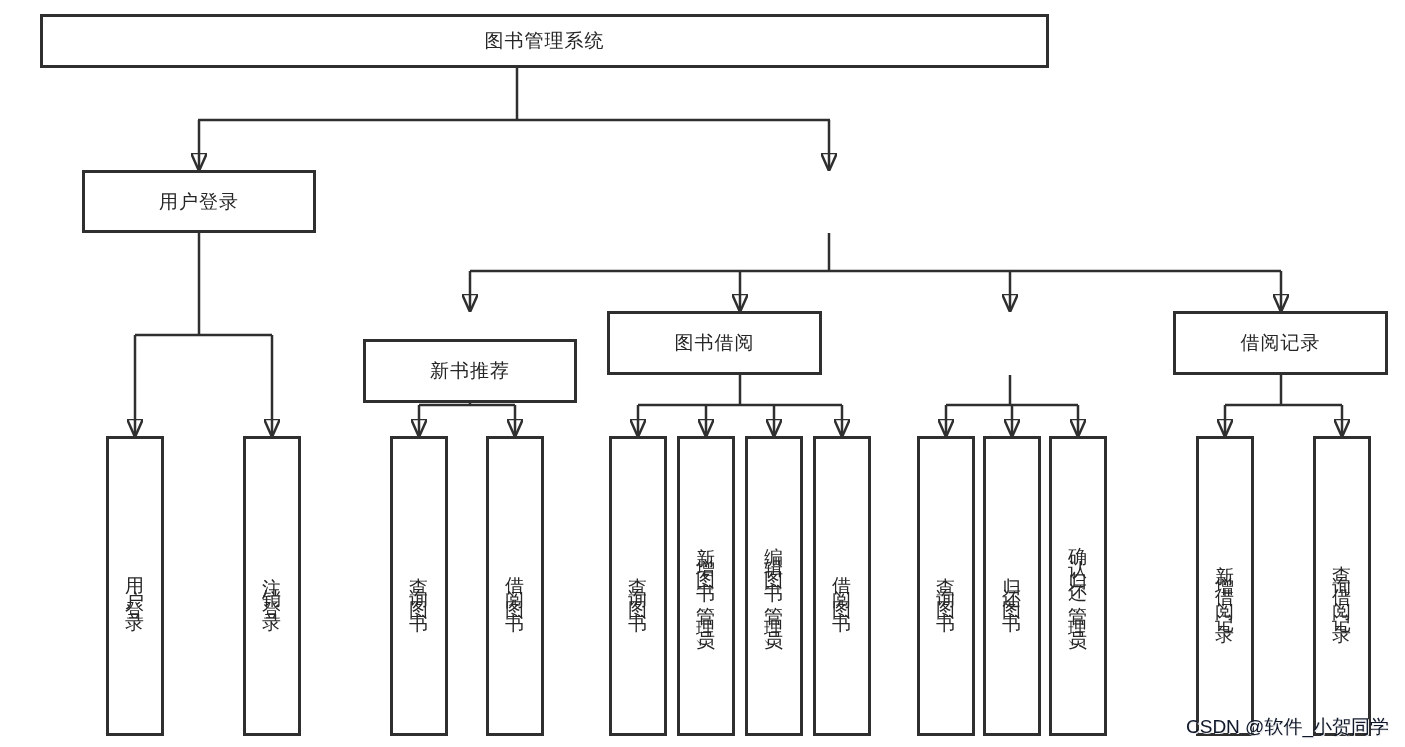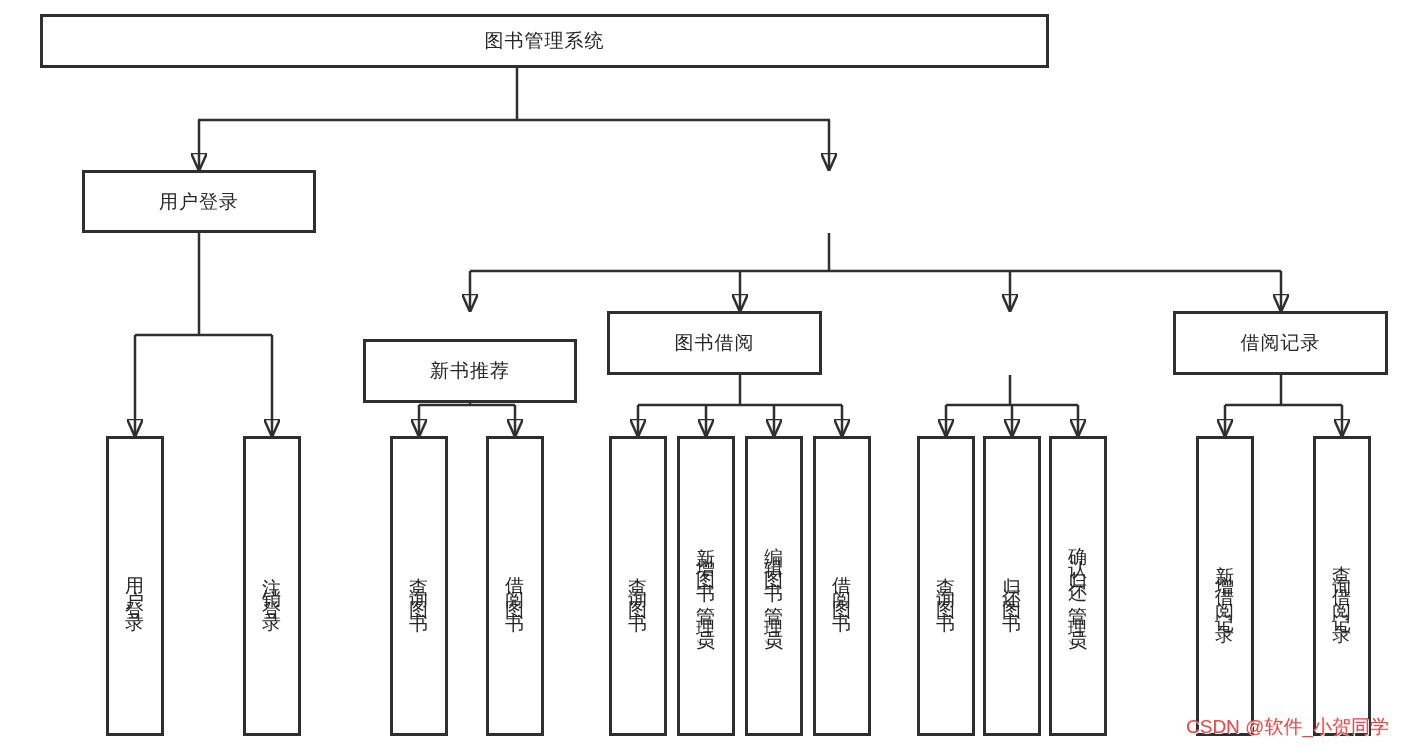--- a/index.html
+++ b/index.html
@@ -33,21 +33,21 @@
     line-height: 1;
     letter-spacing: 12px;
     color: #262626;
     white-space: nowrap;
   }
   .watermark {
     position: absolute;
     left: 1186px;
     top: 714px;
     font-size: 19px;
-    color: #ef4444;
+    color: #0f172a;
     text-shadow: 1px 1px 0 #ededed;
     white-space: nowrap;
     z-index: 5;
   }
 </style>
 </head>
 <body>
 
 <div class="canvas">
 

